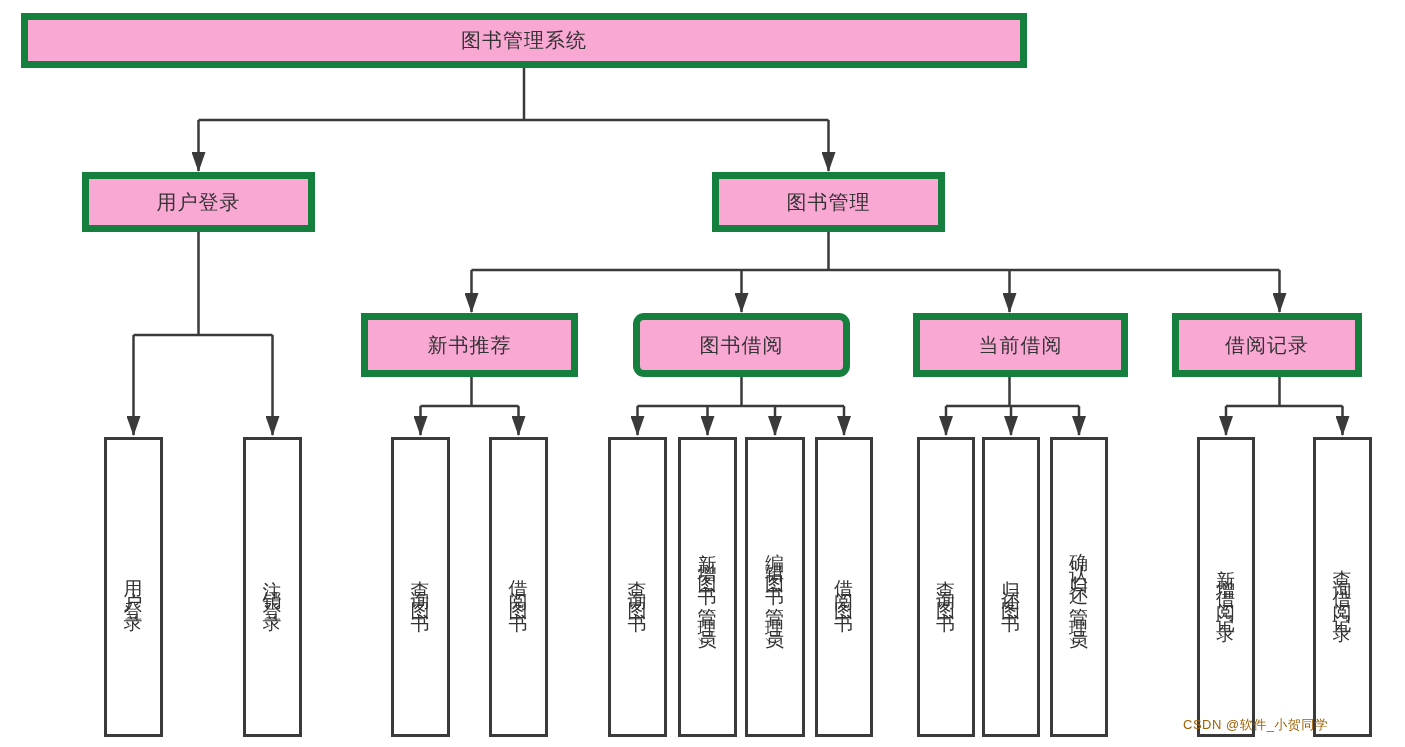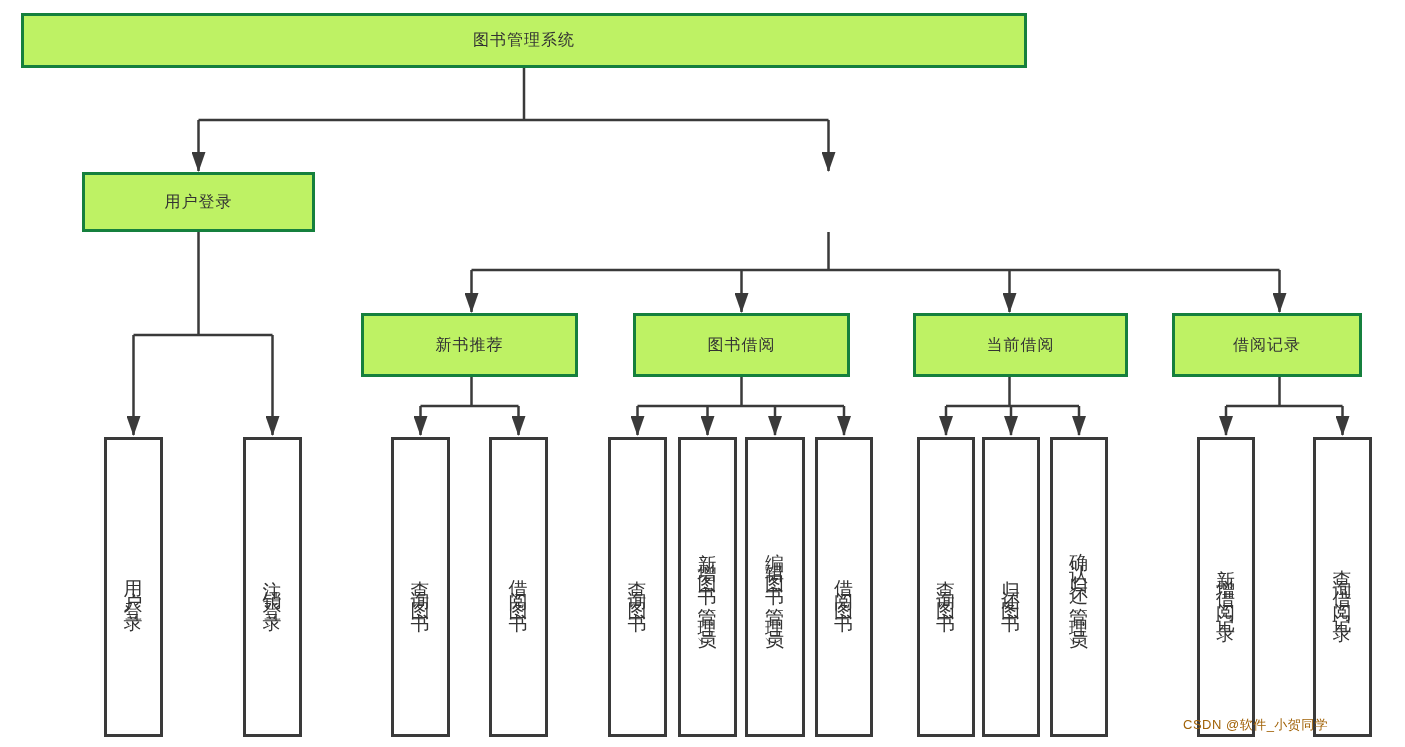--- a/index.html
+++ b/index.html
@@ -14,27 +14,27 @@
   }
   svg.connectors {
     position: absolute;
     left: 0; top: 0;
     width: 1405px; height: 747px;
     pointer-events: none;
   }
   .box {
     position: absolute;
     box-sizing: border-box;
-    border: 3px solid #15803d;
-    background: #bef264;
+    border: 7px solid #15803d;
+    background: #f9a8d4;
     display: flex;
     align-items: center;
     justify-content: center;
     color: #333333;
-    font-size: 16px;
+    font-size: 20px;
     letter-spacing: 1px;
     white-space: nowrap;
   }
   .vbox {
     position: absolute;
     box-sizing: border-box;
     border: 3px solid #3a3a3a;
     background: #ffffff;
     display: flex;
     align-items: center;
@@ -95,23 +95,24 @@
     <path d="M946,406 V435" fill="none" stroke="#3a3a3a" stroke-width="2.5" marker-end="url(#arr)"></path>
     <path d="M1011,406 V435" fill="none" stroke="#3a3a3a" stroke-width="2.5" marker-end="url(#arr)"></path>
     <path d="M1079,406 V435" fill="none" stroke="#3a3a3a" stroke-width="2.5" marker-end="url(#arr)"></path>
     <path d="M1226,406 V435" fill="none" stroke="#3a3a3a" stroke-width="2.5" marker-end="url(#arr)"></path>
     <path d="M1342.5,406 V435" fill="none" stroke="#3a3a3a" stroke-width="2.5" marker-end="url(#arr)"></path>
   </svg>
 
   <div class="box" style="left:21px; top:13px; width:1006px; height:55px;">图书管理系统</div>
 
   <div class="box" style="left:82px; top:172px; width:233px; height:60px;">用户登录</div>
+  <div class="box" style="left:712px; top:172px; width:233px; height:60px;">图书管理</div>
 
   <div class="box" style="left:361px; top:313px; width:217px; height:64px;">新书推荐</div>
-  <div class="box" style="left:633px; top:313px; width:217px; height:64px;">图书借阅</div>
+  <div class="box" style="left:633px; top:313px; width:217px; height:64px;border-radius:11px;">图书借阅</div>
   <div class="box" style="left:902px; top:313px; width:215px; height:64px;margin-left:11px;">当前借阅</div>
   <div class="box" style="left:1172px; top:313px; width:190px; height:64px;">借阅记录</div>
 
   <div class="vbox" style="left:104px; top:437px; width:59px; height:300px;">用户登录</div>
   <div class="vbox" style="left:243px; top:437px; width:59px; height:300px;">注销登录</div>
 
   <div class="vbox" style="left:391px; top:437px; width:59px; height:300px;">查询图书</div>
   <div class="vbox" style="left:489px; top:437px; width:59px; height:300px;">借阅图书</div>
 
   <div class="vbox" style="left:608px; top:437px; width:59px; height:300px;">查询图书</div>

